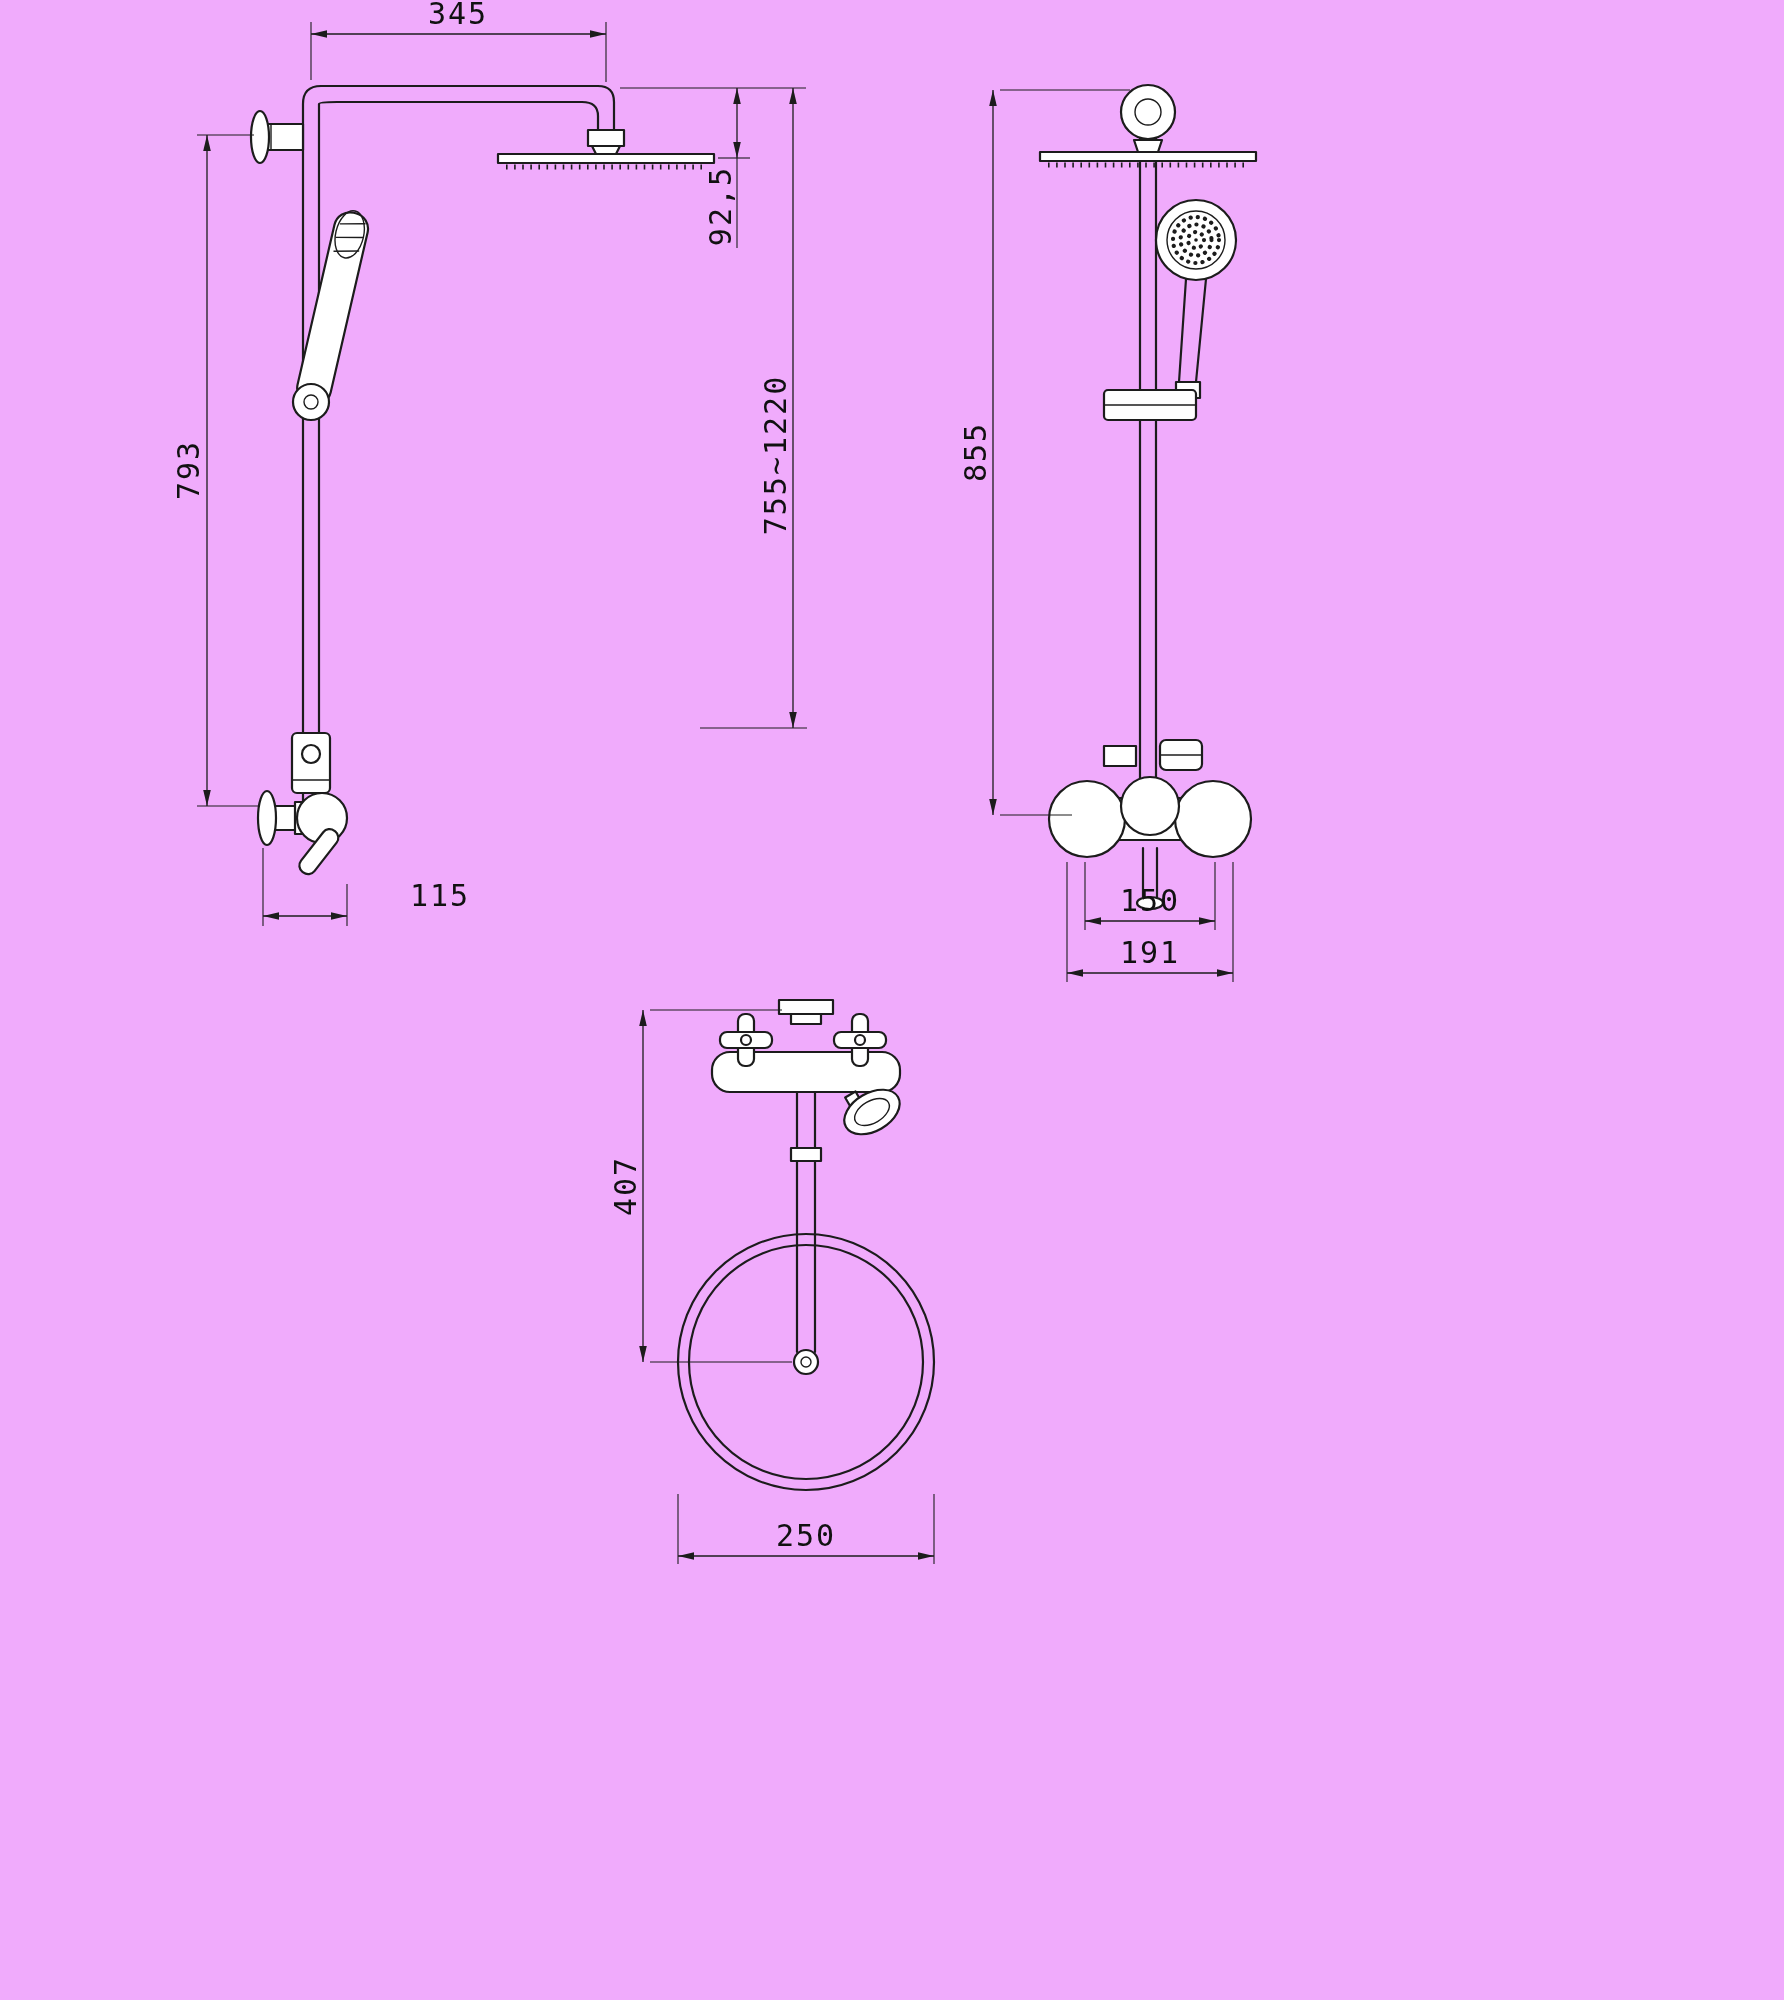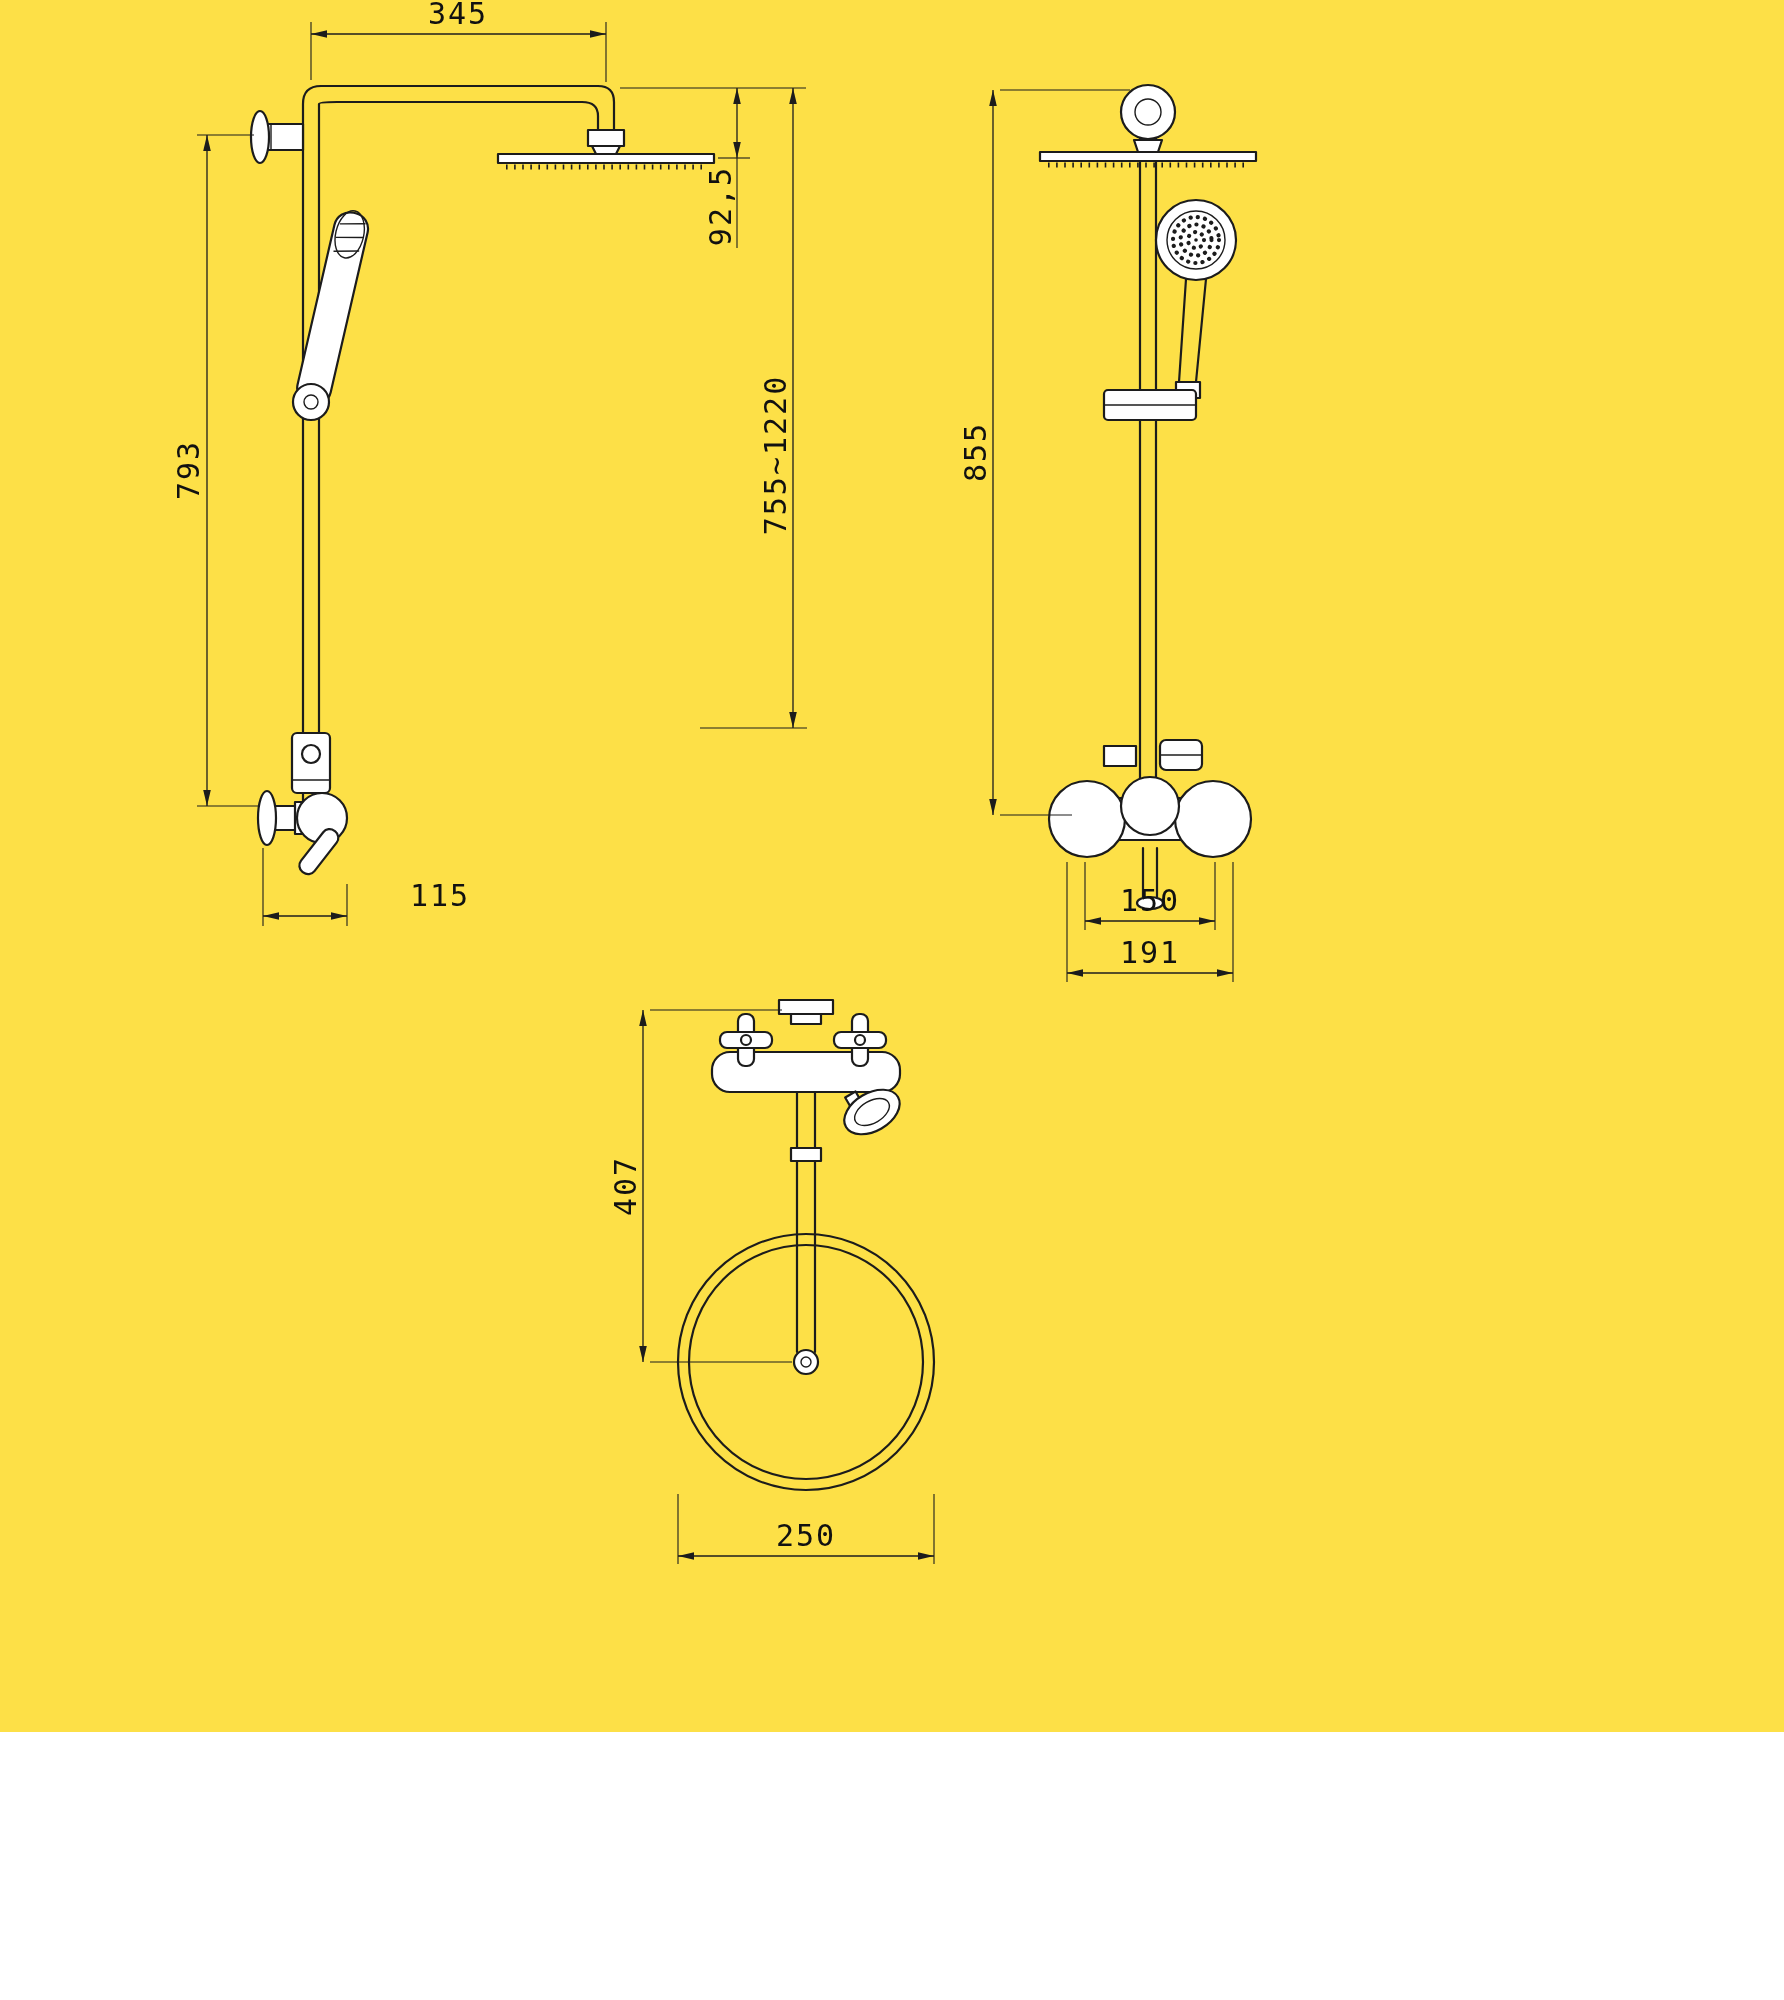--- a/index.html
+++ b/index.html
@@ -1,16 +1,16 @@
 <!DOCTYPE html>
 <html><head>
 <meta charset="utf-8">
 <style>
   html,body{margin:0;padding:0;background:#ffffff;}
-  .page{position:relative;width:1784px;height:1732px;background:#fde047;overflow:hidden;
+  .page{position:relative;width:1784px;height:2000px;background:#f0abfc;overflow:hidden;
         font-family:"DejaVu Sans Mono", monospace;}
   svg{display:block;}
   .obj{fill:none;stroke:#1c1c1c;stroke-width:2.2;stroke-linejoin:round;stroke-linecap:round;}
   .objf{fill:#ffffff;stroke:#1c1c1c;stroke-width:2.2;stroke-linejoin:round;}
   .thin{fill:none;stroke:#1c1c1c;stroke-width:1.4;}
   .ext{fill:none;stroke:#1c1c1c;stroke-width:1.1;}
   .dim{fill:none;stroke:#1c1c1c;stroke-width:1.3;marker-start:url(#arr);marker-end:url(#arr);}
   .tick{fill:none;stroke:#1c1c1c;stroke-width:5;stroke-dasharray:1.6 6.5;}
   .dots{fill:none;stroke:#1c1c1c;stroke-width:4.2;stroke-linecap:round;stroke-dasharray:0.1 7.2;}
   .dim-label{font-family:"DejaVu Sans Mono", monospace;font-size:30px;fill:#111111;letter-spacing:2px;}

